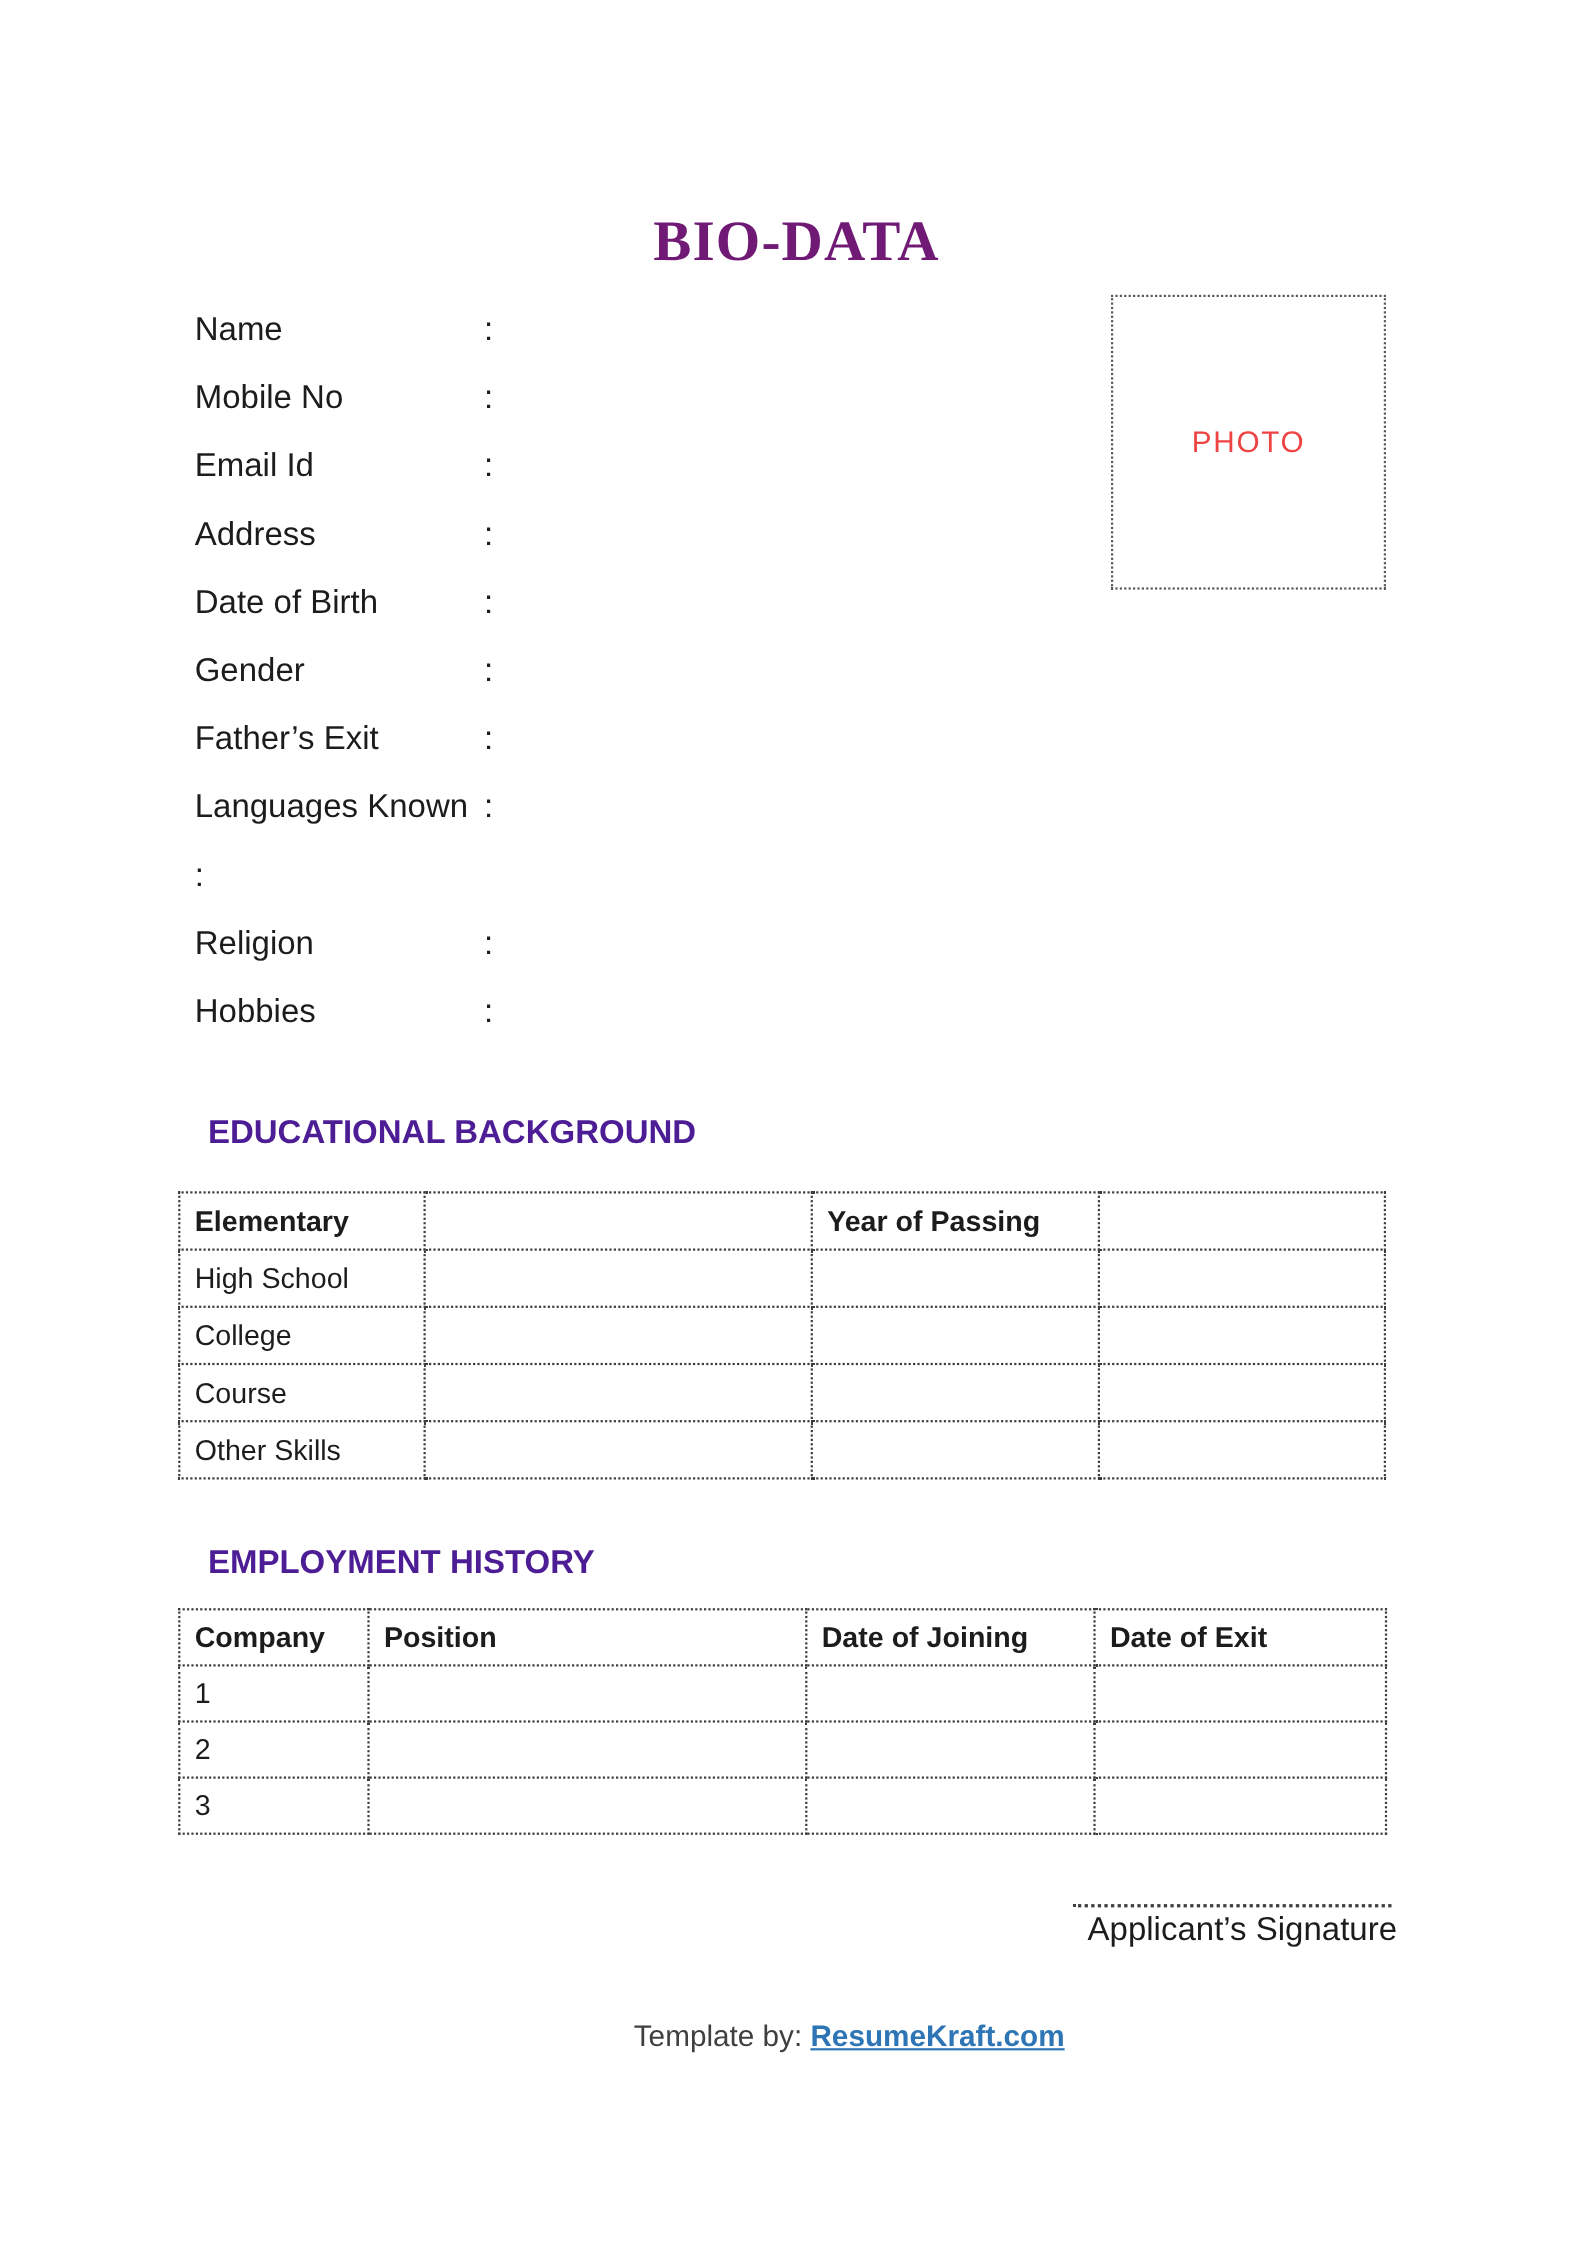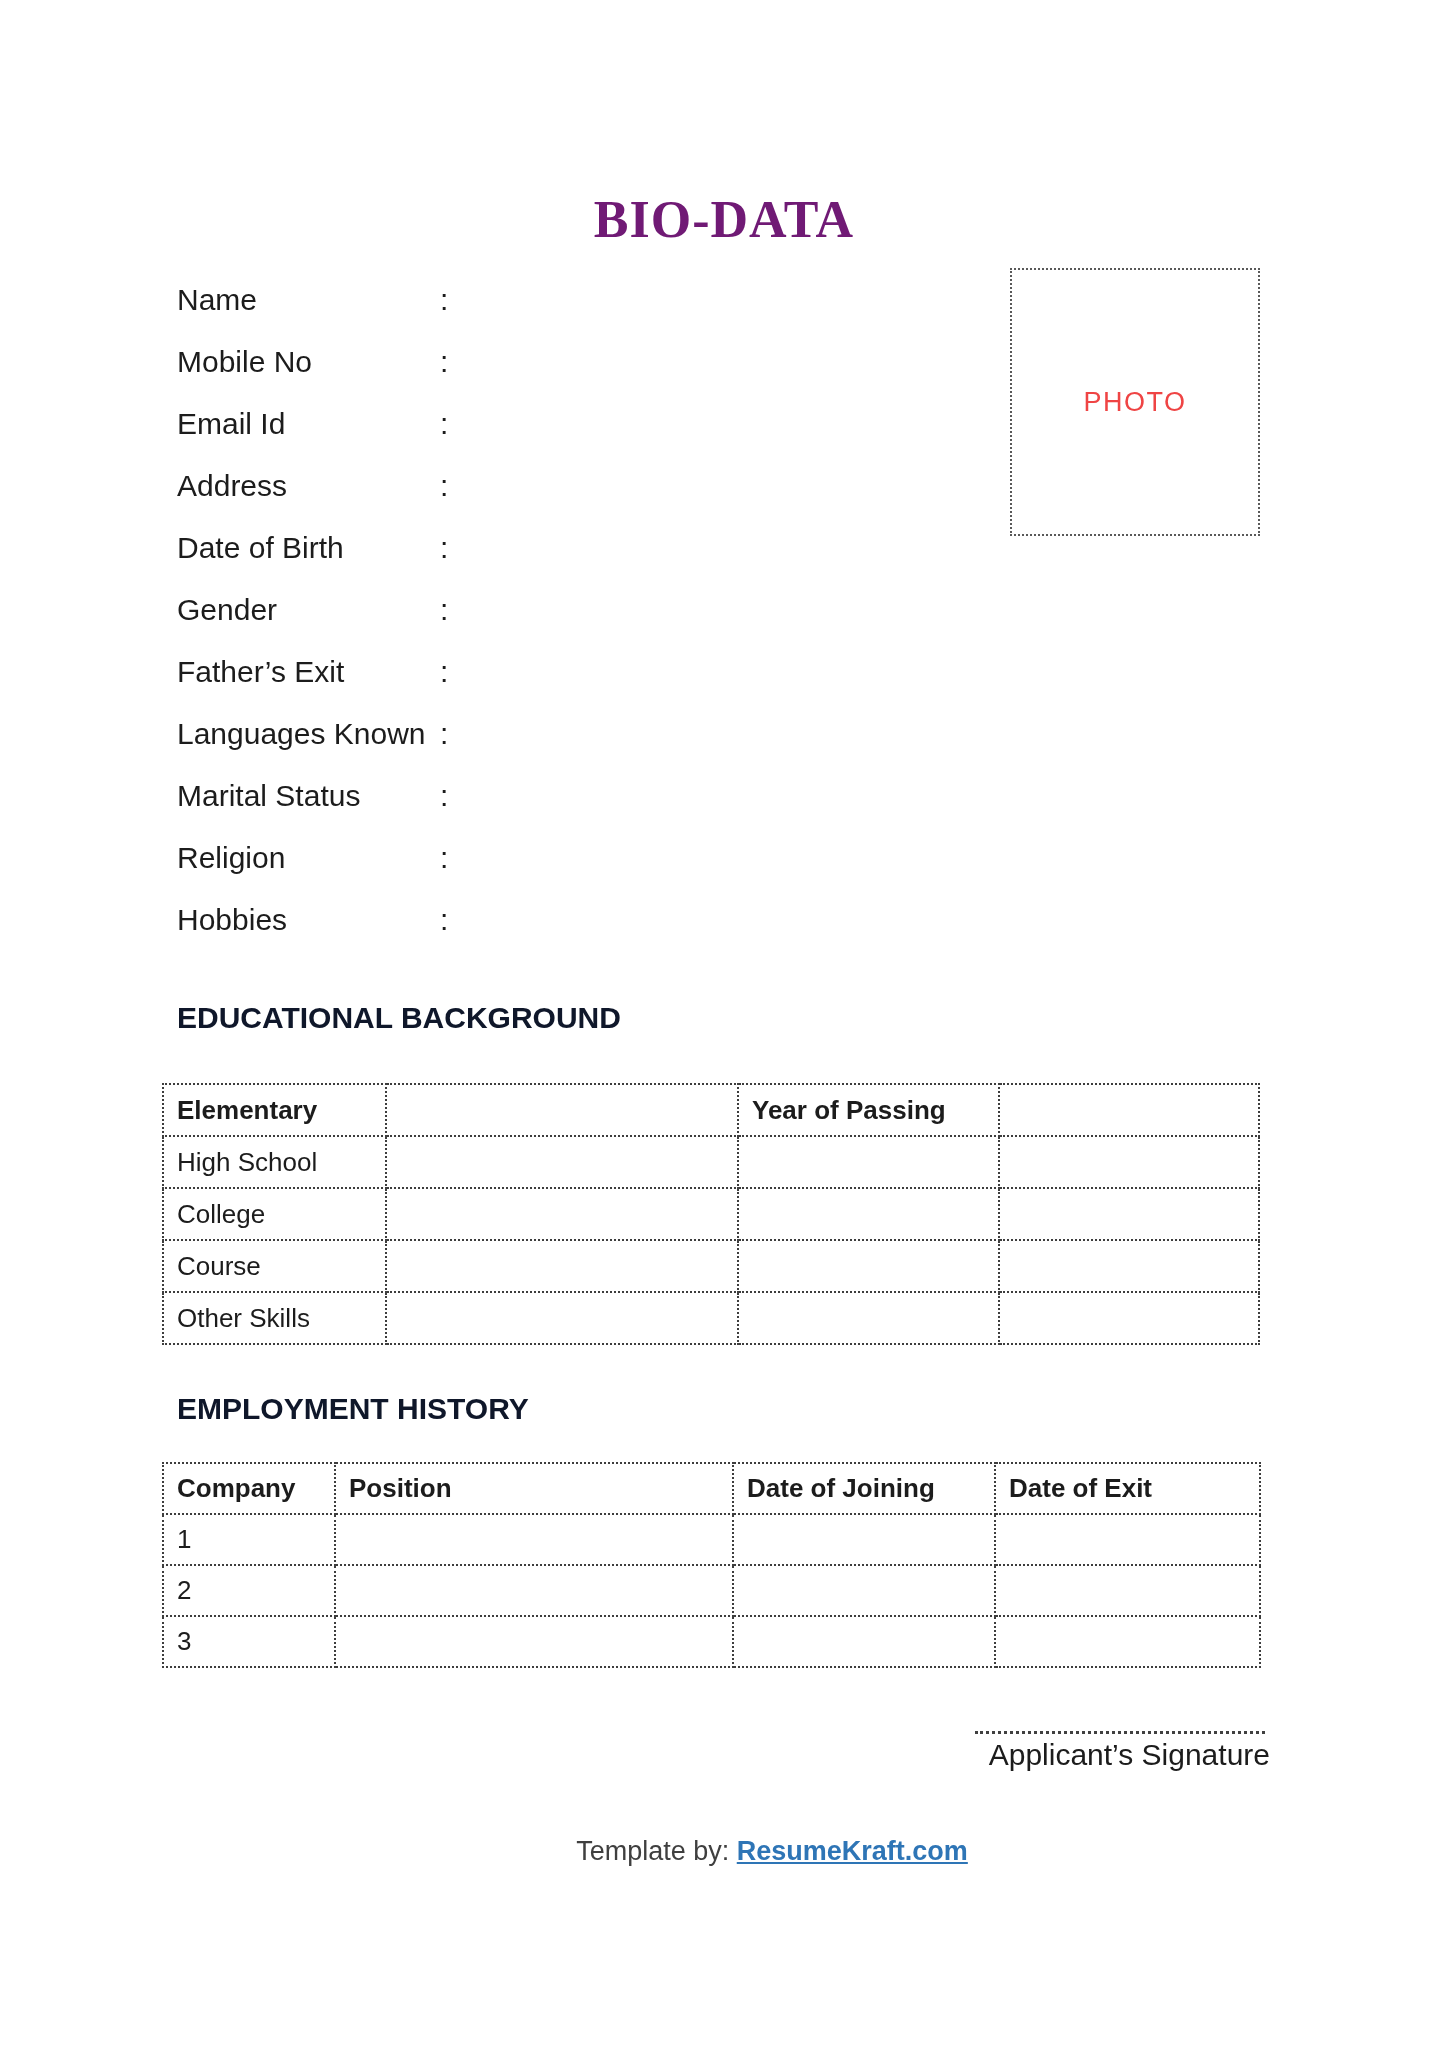--- a/index.html
+++ b/index.html
@@ -60,24 +60,24 @@
     line-height: 62px;
     font-size: 30px;
   }
   .field-row .flabel { width: 263px; }
   .field-row .fcolon { width: 20px; }
 
   
   .sec-heading {
     position: absolute;
     left: 177px;
-    margin: 0;
+    margin: 12px;
     font-size: 30px;
     font-weight: 700;
-    color: #0f172a;
+    color: #4c1d95;
   }
   .edu-heading { top: 1001px; }
   .emp-heading { top: 1392px; }
 
   
   .doc-table {
     position: absolute;
     left: 162px;
     border-collapse: collapse;
     table-layout: fixed;
@@ -173,21 +173,20 @@
     </div>
     <div class="field-row">
       <span class="flabel">Father’s Exit</span>
       <span class="fcolon">:</span>
     </div>
     <div class="field-row">
       <span class="flabel">Languages Known</span>
       <span class="fcolon">:</span>
     </div>
     <div class="field-row">
-      <span class="flabel">Marital Status</span>
       <span class="fcolon">:</span>
     </div>
     <div class="field-row">
       <span class="flabel">Religion</span>
       <span class="fcolon">:</span>
     </div>
     <div class="field-row">
       <span class="flabel">Hobbies</span>
       <span class="fcolon">:</span>
     </div>

